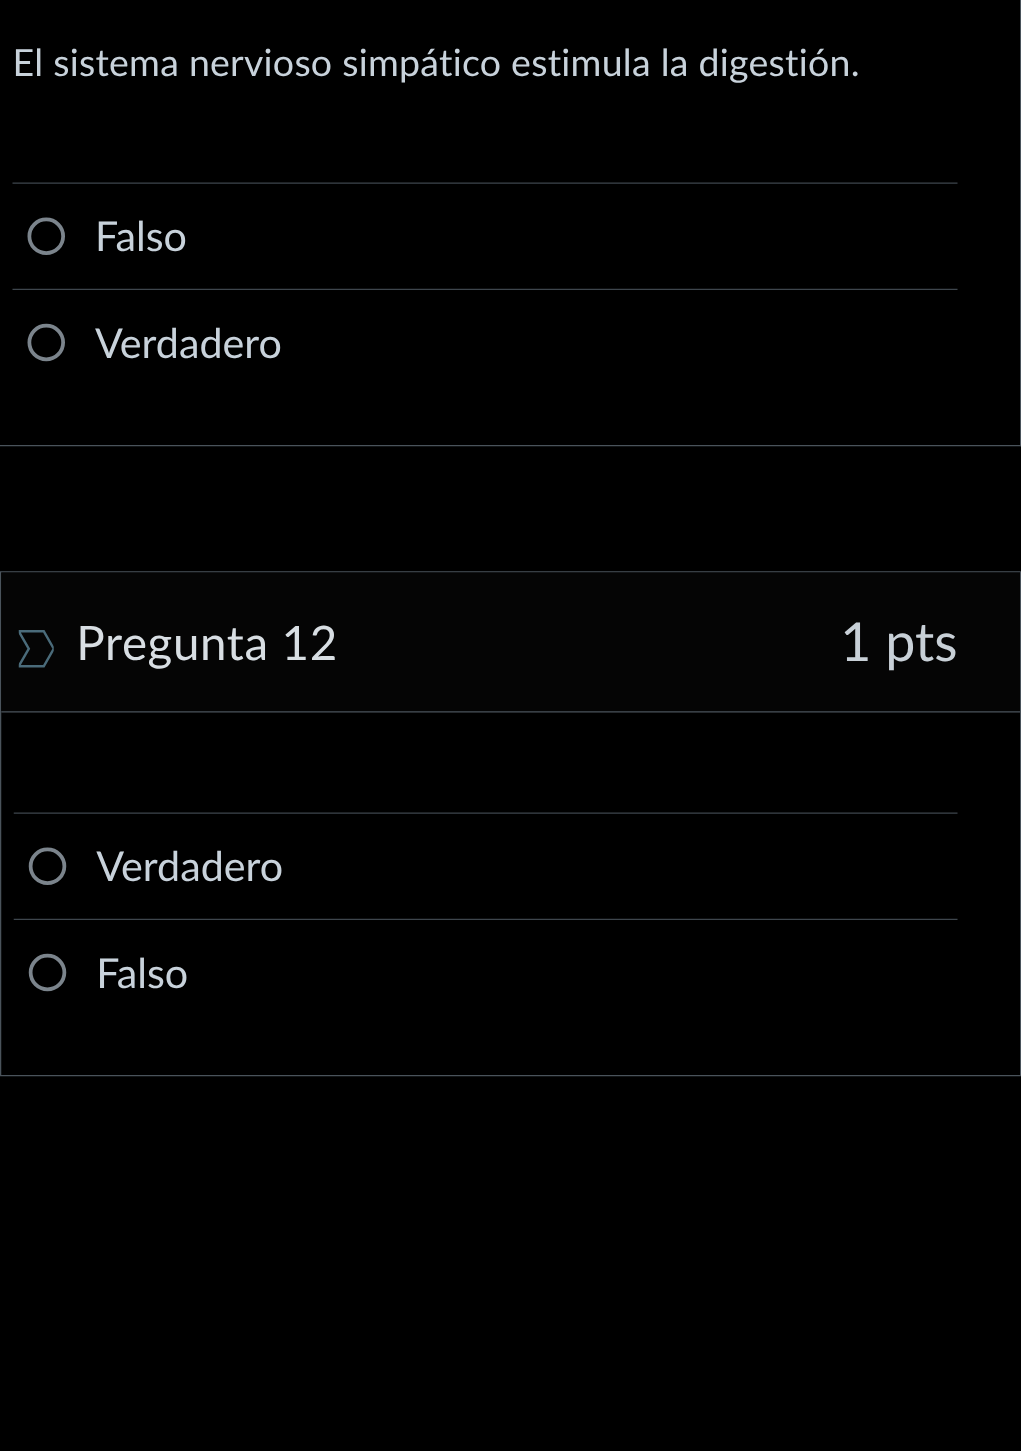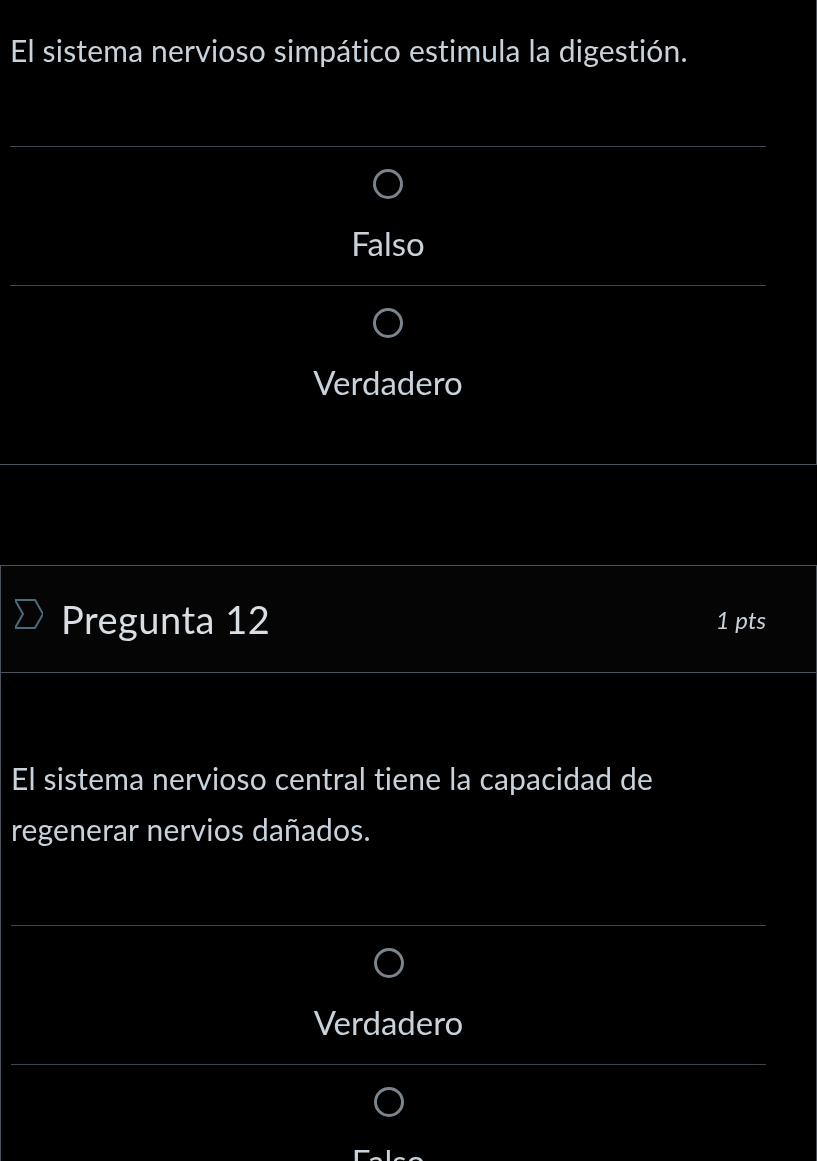--- a/index.html
+++ b/index.html
@@ -27,38 +27,37 @@
     .question-header {
       display: flex;
       justify-content: space-between;
       align-items: center;
       padding: 30px 50px 30px 14px;
       border-bottom: 1px solid #4a535b;
       background-color: #050505;
     }
     .question-header-left {
       display: flex;
-      align-items: flex-start;
+      align-items: flex-end;
       gap: 18px;
     }
     .bookmark-icon {
       width: 28px;
       height: 36px;
     }
     .question-title {
       font-size: 38px;
       font-weight: 400;
       color: #d8dee3;
       letter-spacing: 0.5px;
     }
     .question-points {
-      font-size: 24px;
+      font-size: 43px;
       font-weight: 400;
       color: #c8d0d7;
-      font-style: italic;
     }
     .question-body {
       padding: 80px 50px 40px 10px;
     }
     .question-text {
       font-size: 30px;
       line-height: 1.7;
       color: #c8d2db;
       font-weight: 400;
       margin-bottom: 70px;
@@ -67,21 +66,20 @@
     .answers {
       border-top: 1px solid #3e464d;
     }
     .answer-row {
       display: flex;
       align-items: center;
       gap: 24px;
       padding: 22px 12px;
       border-bottom: 1px solid #3e464d;
       cursor: pointer;
-      flex-direction: column;
     }
     .answer-row:last-child {
       border-bottom: none;
     }
     .radio-button {
       width: 30px;
       height: 30px;
       border: 3px solid #7b848c;
       border-radius: 50%;
       flex-shrink: 0;
@@ -119,21 +117,20 @@
   <div class="question-header">
     <div class="question-header-left">
       <svg class="bookmark-icon" viewBox="0 0 28 36" fill="none">
         <path d="M 0 4 L 20 4 L 28 18 L 20 32 L 0 32 L 8 18 Z" stroke="#4a6b7a" stroke-width="2" fill="none"></path>
       </svg>
       <div class="question-title">Pregunta 12</div>
     </div>
     <div class="question-points">1 pts</div>
   </div>
   <div class="question-body">
-    <div class="question-text">El sistema nervioso central tiene la capacidad de regenerar nervios dañados.</div>
     <div class="answers">
       <div class="answer-row">
         <div class="radio-button"></div>
         <div class="answer-label">Verdadero</div>
       </div>
       <div class="answer-row">
         <div class="radio-button"></div>
         <div class="answer-label">Falso</div>
       </div>
     </div>

